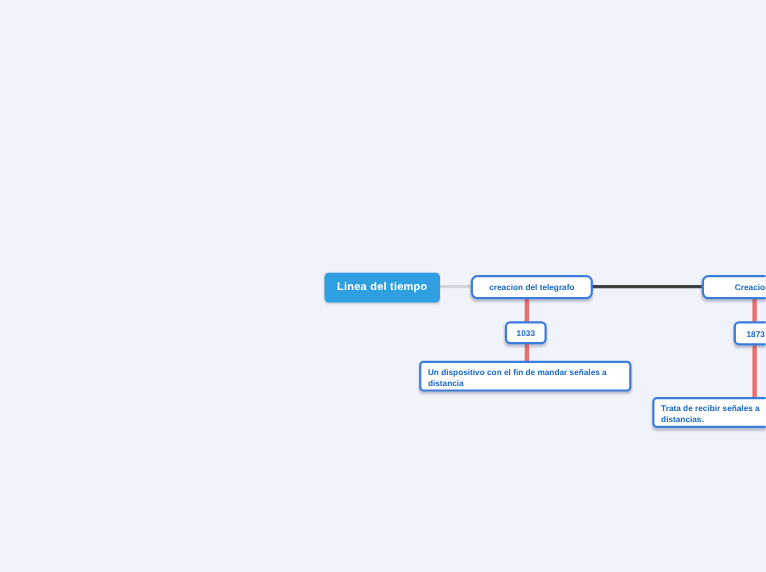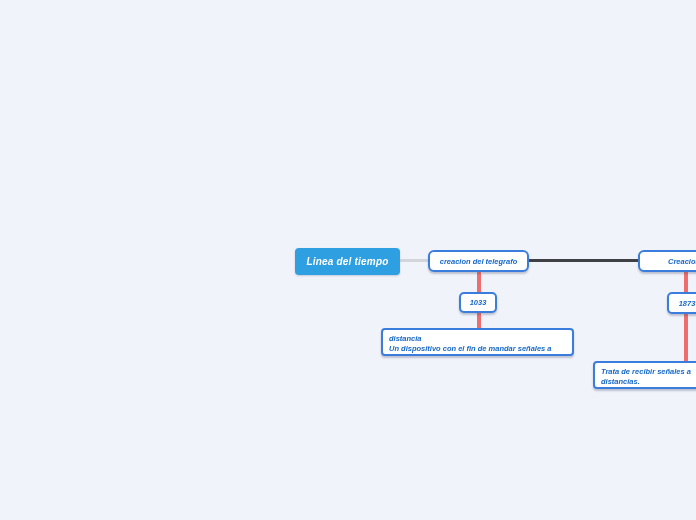--- a/index.html
+++ b/index.html
@@ -8,21 +8,21 @@
     --topic-connector:#3f4043; --main-connector:#d4d5da;
   }
   html,body{margin:0;padding:0;}
   body{
     font-family:"Liberation Sans", sans-serif;
     background:var(--background);
     width:696px;height:520px;overflow:hidden;
   }
   .canvas{
     position:relative;width:696px;height:520px;
-    background:var(--background);overflow:hidden;font-style:italic;
+    background:var(--background);overflow:hidden;
   }
   
   .connector{position:absolute;height:3px;z-index:1;}
   .main-connector{left:399px;top:259px;width:30px;background:var(--main-connector);}
   .topic-connector{left:528px;top:259px;width:111px;background:var(--topic-connector);border-radius:2px;}
   .vline{position:absolute;width:4px;z-index:1;background:var(--branch-line);border-radius:2px;}
   .vline-1{left:477px;top:271px;height:59px;}
   .vline-2{left:684px;top:270px;height:93px;}
   
   .main-topic{
@@ -34,21 +34,21 @@
   }
   
   .node{
     position:absolute;z-index:2;background:#ffffff;
     border:2px solid var(--node-border);border-radius:6px;
     color:var(--node-text);font-weight:bold;
     box-shadow:0 2px 2px rgba(70,80,110,.3);
     box-sizing:border-box;cursor:pointer;
   }
   .topic,.year{display:flex;align-items:center;justify-content:center;font-size:7.5px;}
-  .node-1{left:428px;top:250px;width:101px;height:22px;}
+  .node-1{left:428px;top:250px;width:111px;height:22px;}
   .node-2{left:638px;top:250px;width:105px;height:22px;}
   .year-1{left:459px;top:292px;width:38px;height:21px;border-radius:5px;}
   .year-2{left:667px;top:292px;width:40px;height:22px;border-radius:5px;}
   .desc{border-radius:4px;font-size:7.5px;padding:4px 6px;}
   .desc .line{display:block;line-height:9.5px;white-space:nowrap;}
   .desc-1{left:381px;top:328px;width:193px;height:28px;}
   .desc-2{left:593px;top:361px;width:200px;height:28px;}
 </style>
 </head>
 <body>
@@ -62,22 +62,22 @@
 
   <div class="main-topic">Linea del tiempo</div>
 
   <div class="node topic node-1">creacion del telegrafo</div>
   <div class="node topic node-2">Creacion del</div>
 
   <div class="node year year-1">1033</div>
   <div class="node year year-2">1873</div>
 
   <div class="node desc desc-1">
+    <span class="line">Un dispositivo con el fin de mandar señales a</span>
     <span class="line">distancia</span>
-    <span class="line">Un dispositivo con el fin de mandar señales a</span>
   </div>
 
   <div class="node desc desc-2">
     <span class="line">Trata de recibir señales a</span>
     <span class="line">distancias.</span>
   </div>
 
 </div>
 
 </body></html>

